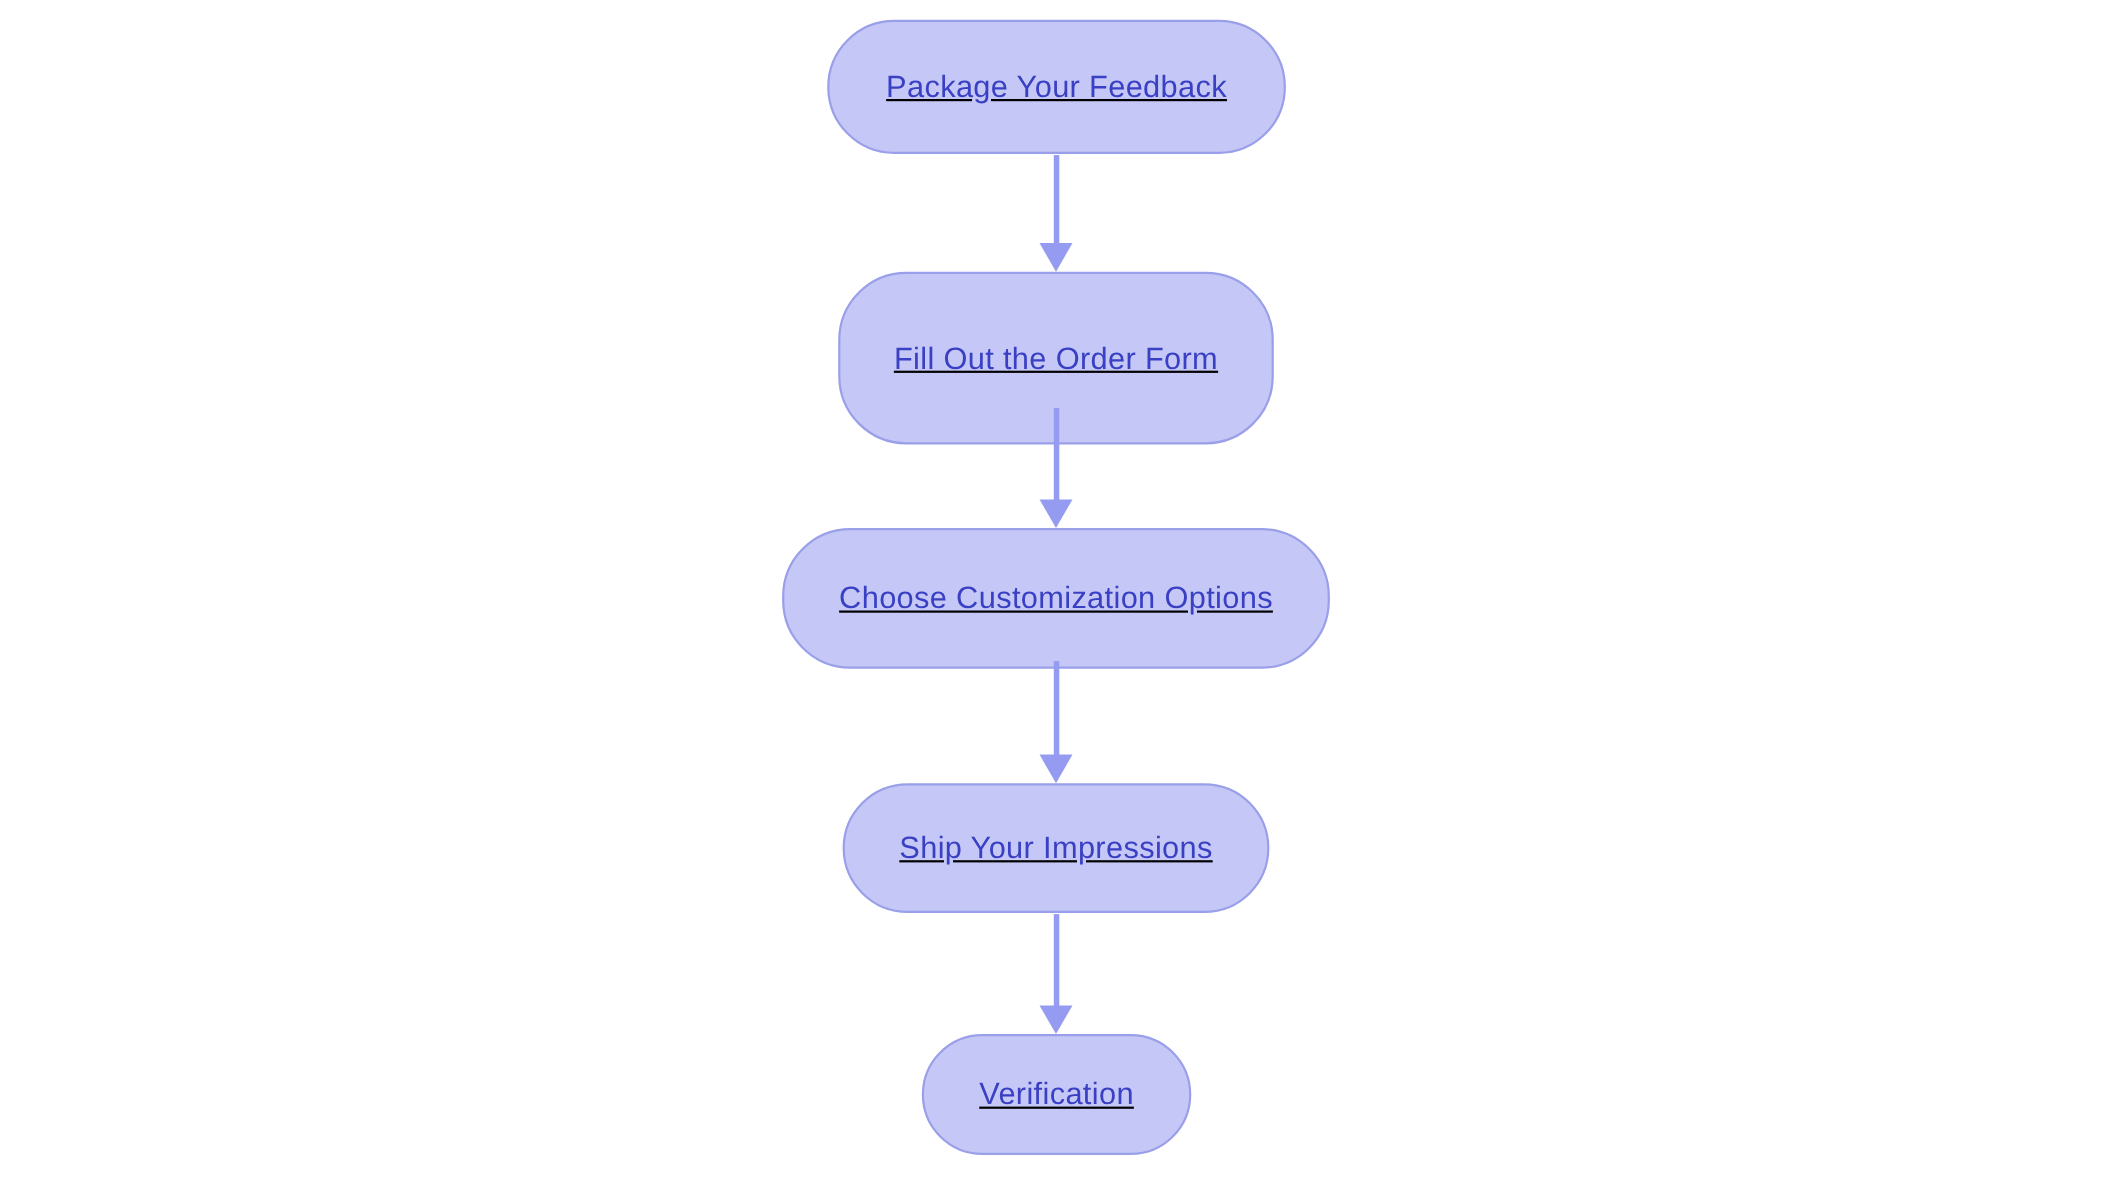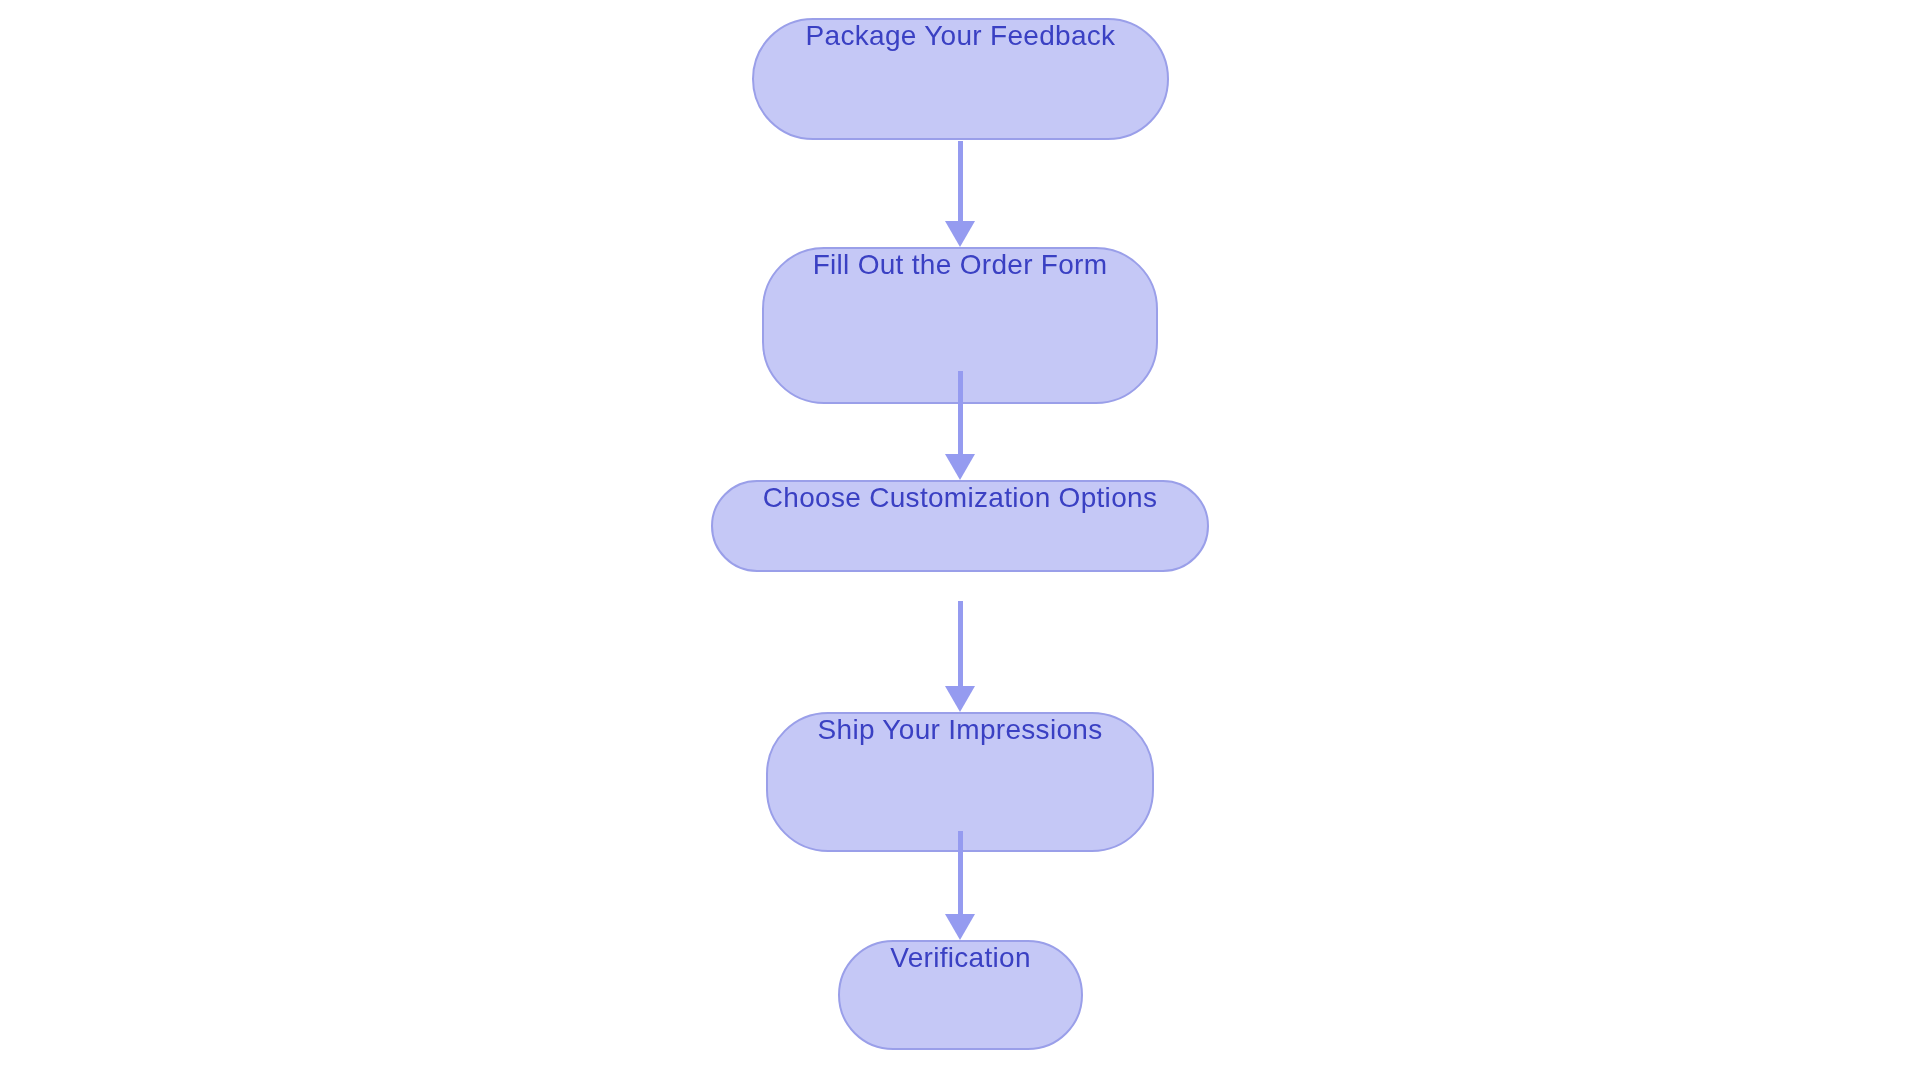--- a/index.html
+++ b/index.html
@@ -18,38 +18,39 @@
   .canvas {
     position: relative;
     width: 1920px;
     height: 1083px;
     background: var(--page-bg);
     overflow: hidden;
   }
   .node {
     position: absolute;
     display: flex;
-    align-items: flex-start;
+    align-items: center;
     justify-content: center;
     background: var(--node-fill);
     border: 2px solid var(--node-border);
     border-radius: 62px;
+    text-decoration: underline;
   }
   .node .label {
     font-size: 28px;
     font-weight: 400;
     color: var(--node-text);
     white-space: nowrap;
     letter-spacing: 0.3px;
   }
   
   .n1 { left: 752px; top: 18px;  width: 417px; height: 122px; }
   .n2 { left: 762px; top: 247px; width: 396px; height: 157px; }
-  .n3 { left: 711px; top: 480px; width: 498px; height: 92px; }
-  .n4 { left: 766px; top: 712px; width: 388px; height: 140px; }
+  .n3 { left: 711px; top: 480px; width: 498px; height: 128px; }
+  .n4 { left: 766px; top: 712px; width: 388px; height: 118px; }
   .n5 { left: 838px; top: 940px; width: 245px; height: 110px; }
   
   .arrow { position: absolute; left: 945px; width: 30px; }
   .a1 { top: 141px; height: 106px; }
   .a2 { top: 371px; height: 109px; }
   .a3 { top: 601px; height: 111px; }
   .a4 { top: 831px; height: 109px; }
   .arrow-line {
     position: absolute;
     left: 12.5px; top: 0;

